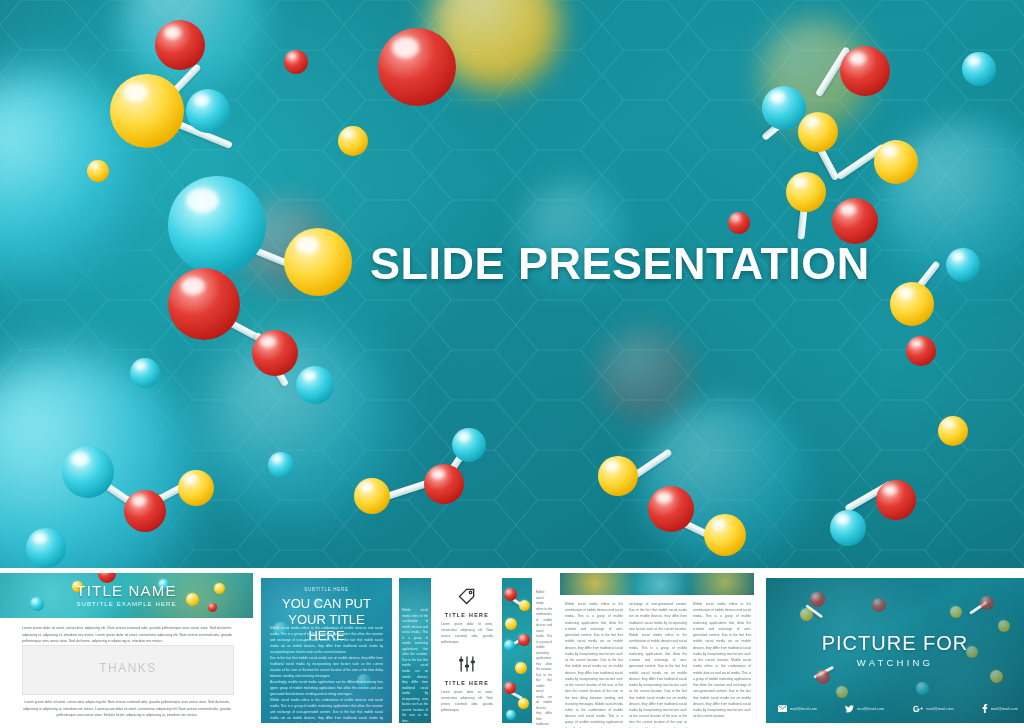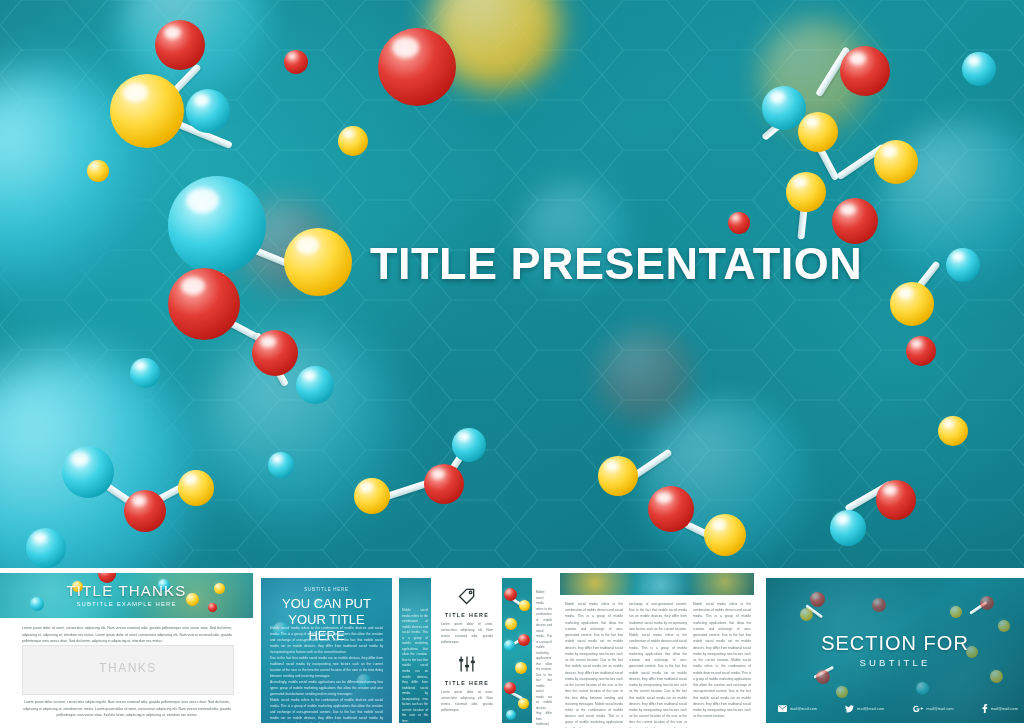--- a/index.html
+++ b/index.html
@@ -212,37 +212,37 @@
     <div class="bond" style="left:660px;top:508px;width:56px;transform:rotate(26deg);"></div>
     <div class="bond" style="left:846px;top:506px;width:52px;transform:rotate(-30deg);"></div>
     <div class="atom a-yel" style="left:598px;top:456px;width:40px;height:40px;"></div>
     <div class="atom a-red" style="left:648px;top:486px;width:46px;height:46px;"></div>
     <div class="atom a-yel" style="left:704px;top:514px;width:42px;height:42px;"></div>
     <div class="atom a-red" style="left:876px;top:480px;width:40px;height:40px;"></div>
     <div class="atom a-cyn" style="left:830px;top:510px;width:36px;height:36px;"></div>
     <div class="atom a-yel" style="left:938px;top:416px;width:30px;height:30px;"></div>
 
     <div class="hero-text">
-      <div class="name-pres">TITLE PRESENTATION</div>
+      <div class="name-pres">SLIDE PRESENTATION</div>
     </div>
   </div>
 
   <div class="strip">
 
     <div class="thumb" id="t1">
       <div class="t1-band">
         <div class="sheen"></div>
         <div class="atom a-red" style="left:98px;top:-8px;width:18px;height:18px;"></div>
         <div class="atom a-yel" style="left:72px;top:8px;width:11px;height:11px;"></div>
         <div class="atom a-cyn" style="left:158px;top:6px;width:12px;height:12px;"></div>
         <div class="atom a-yel" style="left:186px;top:20px;width:13px;height:13px;"></div>
         <div class="atom a-yel" style="left:214px;top:10px;width:11px;height:11px;"></div>
         <div class="atom a-red" style="left:208px;top:30px;width:9px;height:9px;"></div>
         <div class="atom a-cyn" style="left:30px;top:24px;width:14px;height:14px;"></div>
-        <div class="t1-title">TITLE THANKS</div>
+        <div class="t1-title">TITLE NAME</div>
         <div class="t1-sub">SUBTITLE EXAMPLE HERE</div>
       </div>
       <div class="t1-para" style="top:52px;">Lorem ipsum dolor sit amet, consectetur adipiscing elit. Nam viverra euismod odio, gravida pellentesque urna varius vitae. Sed dui lorem, adipiscing et, adipiscing et, interdum nec metus. Lorem ipsum dolor sit amet, consectetur adipiscing elit. Nam viverra euismod odio, gravida pellentesque urna varius vitae. Sed dui lorem, adipiscing in adipiscing at, interdum nec metus.</div>
       <div class="t1-pic">
         <span>THANKS</span>
       </div>
       <div class="t1-para" style="top:126px;text-align:center;">Lorem ipsum dolor sit amet, consectetur adipiscing elit. Nam viverra euismod odio, gravida pellentesque urna varius vitae. Sed dui lorem, adipiscing in adipiscing at, interdum nec metus. Lorem ipsum dolor sit amet, consectetur adipiscing elit. Nam viverra euismod odio, gravida pellentesque urna varius vitae. Sed dui lorem, adipiscing in adipiscing at, interdum nec metus.</div>
     </div>
 
     <div class="thumb" id="t2">
@@ -336,22 +336,22 @@
         <div class="atom a-red" style="left:106px;top:20px;width:14px;height:14px;opacity:.55;"></div>
         <div class="atom a-yel" style="left:184px;top:28px;width:12px;height:12px;opacity:.55;"></div>
         <div class="atom a-red" style="left:214px;top:18px;width:14px;height:14px;opacity:.55;"></div>
         <div class="atom a-yel" style="left:232px;top:42px;width:12px;height:12px;opacity:.5;"></div>
         <div class="atom a-red" style="left:50px;top:92px;width:14px;height:14px;opacity:.6;"></div>
         <div class="atom a-yel" style="left:70px;top:108px;width:12px;height:12px;opacity:.5;"></div>
         <div class="atom a-cyn" style="left:150px;top:104px;width:13px;height:13px;opacity:.45;"></div>
         <div class="atom a-yel" style="left:224px;top:92px;width:13px;height:13px;opacity:.5;"></div>
         <div class="atom a-yel" style="left:200px;top:68px;width:12px;height:12px;opacity:.45;"></div>
 
-        <div class="t5-t1">SECTION FOR</div>
-        <div class="t5-t2">SUBTITLE</div>
+        <div class="t5-t1">PICTURE FOR</div>
+        <div class="t5-t2">WATCHING</div>
 
         <div class="t5-social">
           <div class="soc">
             <span>
               <svg width="9" height="7" viewBox="0 0 24 18">
                   <rect x="0" y="0" width="24" height="18" rx="2" fill="#ffffff"></rect>
                   <path d="M1.5 2 L12 10 L22.5 2" fill="none" stroke="#17707f" stroke-width="2"></path>
                 </svg>
             </span>
             <span class="lbl">mail@mail.com</span>

